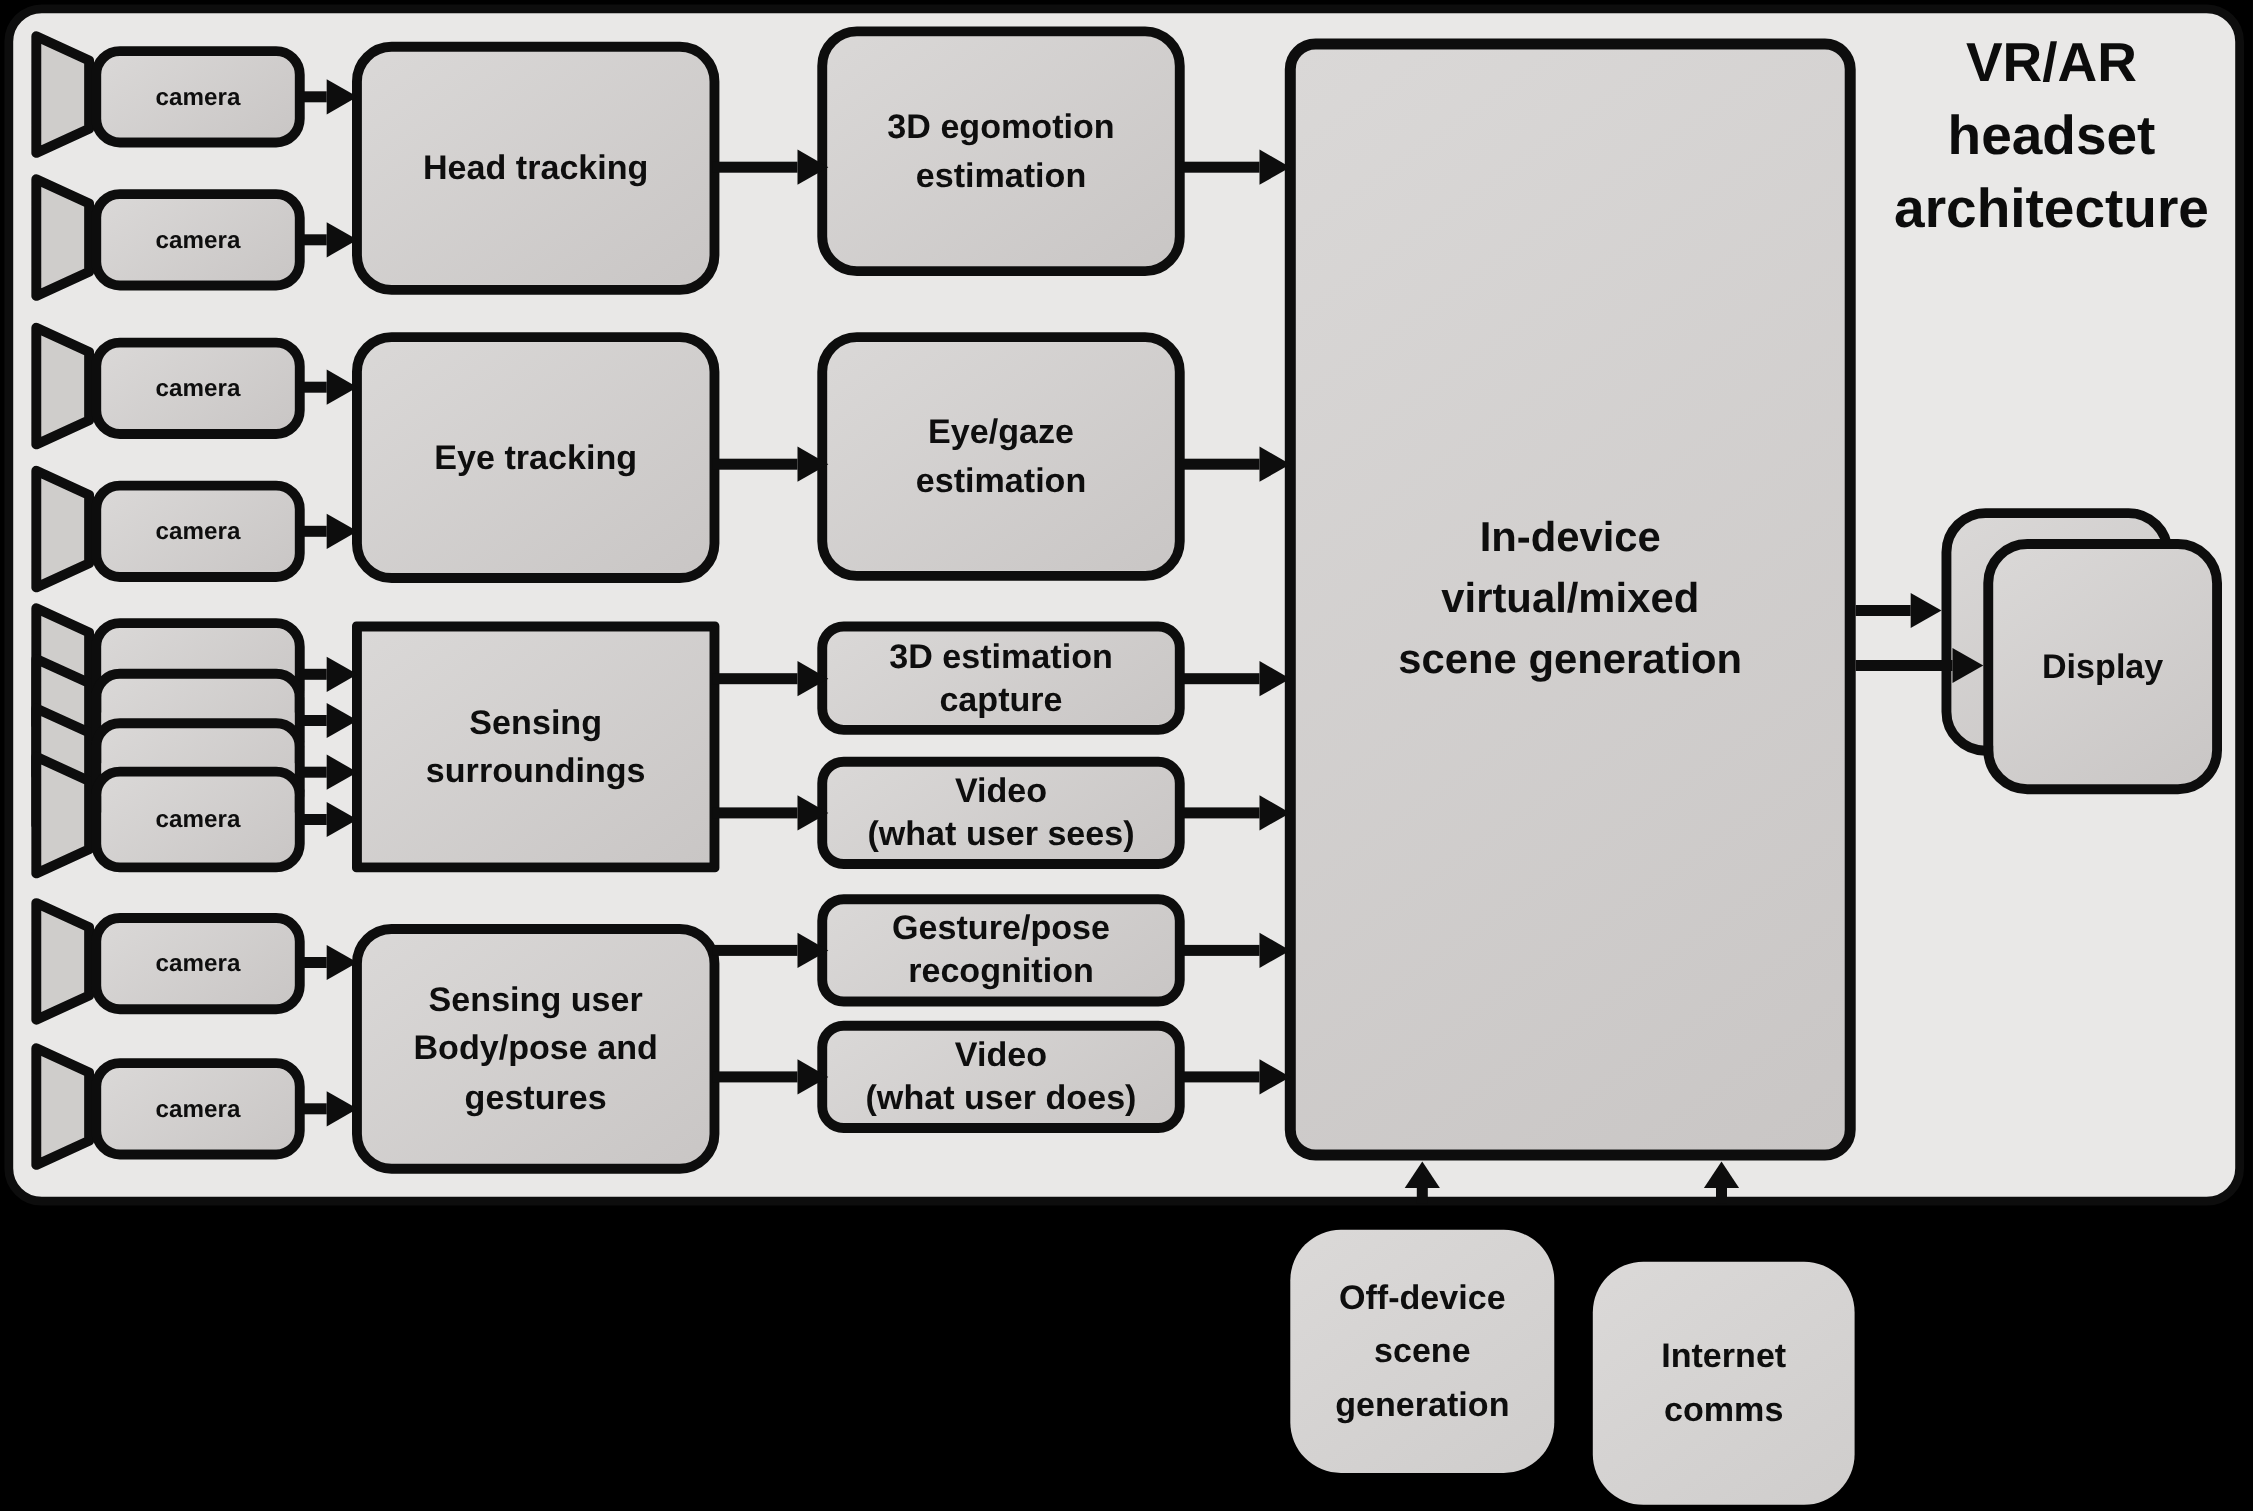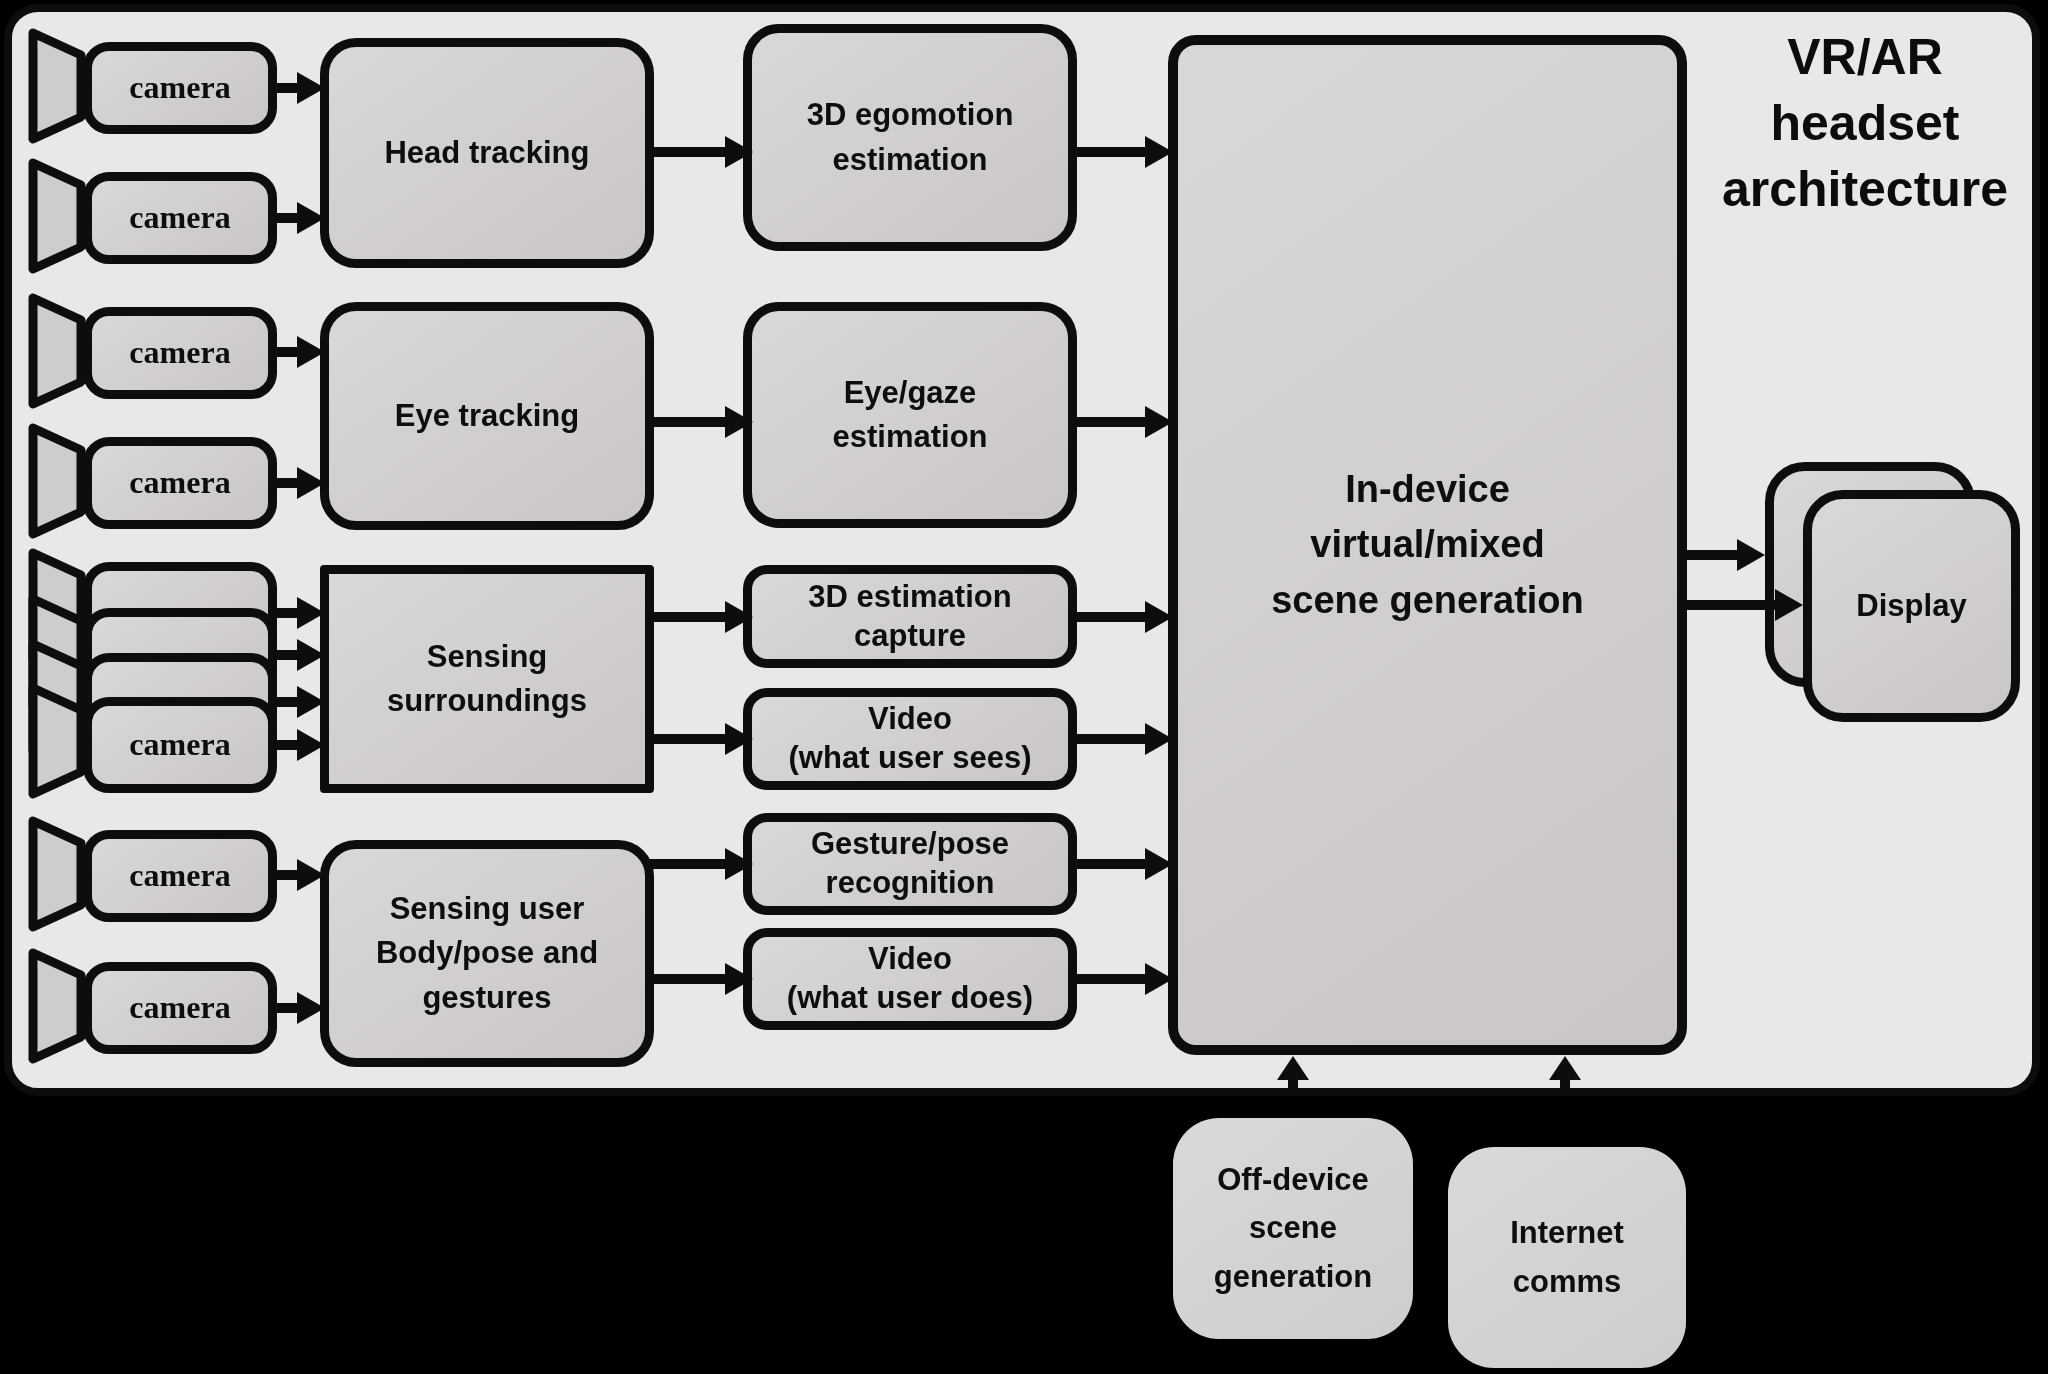--- a/index.html
+++ b/index.html
@@ -9,21 +9,21 @@
   #stage{position:relative;width:2048px;height:1374px;background:var(--background);
          font-family:"Liberation Sans",sans-serif;overflow:hidden;}
   .panel{position:absolute;left:4px;top:4px;width:2036px;height:1092px;box-sizing:border-box;
          background:var(--panel);border:8px solid var(--ink);border-radius:34px;}
   .box{position:absolute;box-sizing:border-box;border:9px solid var(--ink);
        background:linear-gradient(145deg,var(--box-hi) 0%,var(--box-lo) 100%);
        display:flex;align-items:center;justify-content:center;}
   .thick{border-width:10px;}
   .flat{border:none;background:linear-gradient(145deg,#dbd9d8 0%,#cfcdcc 100%);}
   .lbl{font-weight:700;color:#0e0e0e;text-align:center;white-space:pre-line;}
-  .s30{font-size:32px;line-height:1.3;font-family:Liberation Serif, serif;}
+  .s30{font-size:22px;line-height:1.3;}
   .s31{font-size:31px;line-height:1.42;}
   .s32{font-size:38px;line-height:1.45;}
   .title{position:absolute;left:1690px;top:24px;width:350px;font-weight:700;color:#0c0c0c;
          font-size:50px;line-height:66px;text-align:center;white-space:pre-line;}
   .frustum{position:absolute;}
   .har{position:absolute;height:10px;background:var(--ink);}
   .har::after{content:'';position:absolute;left:100%;top:50%;margin-top:-16px;width:0;height:0;
               border-left:28px solid var(--ink);border-top:16px solid transparent;border-bottom:16px solid transparent;}
   .var{position:absolute;width:10px;background:var(--ink);}
   .var::before{content:'';position:absolute;bottom:100%;left:50%;margin-left:-16px;width:0;height:0;

